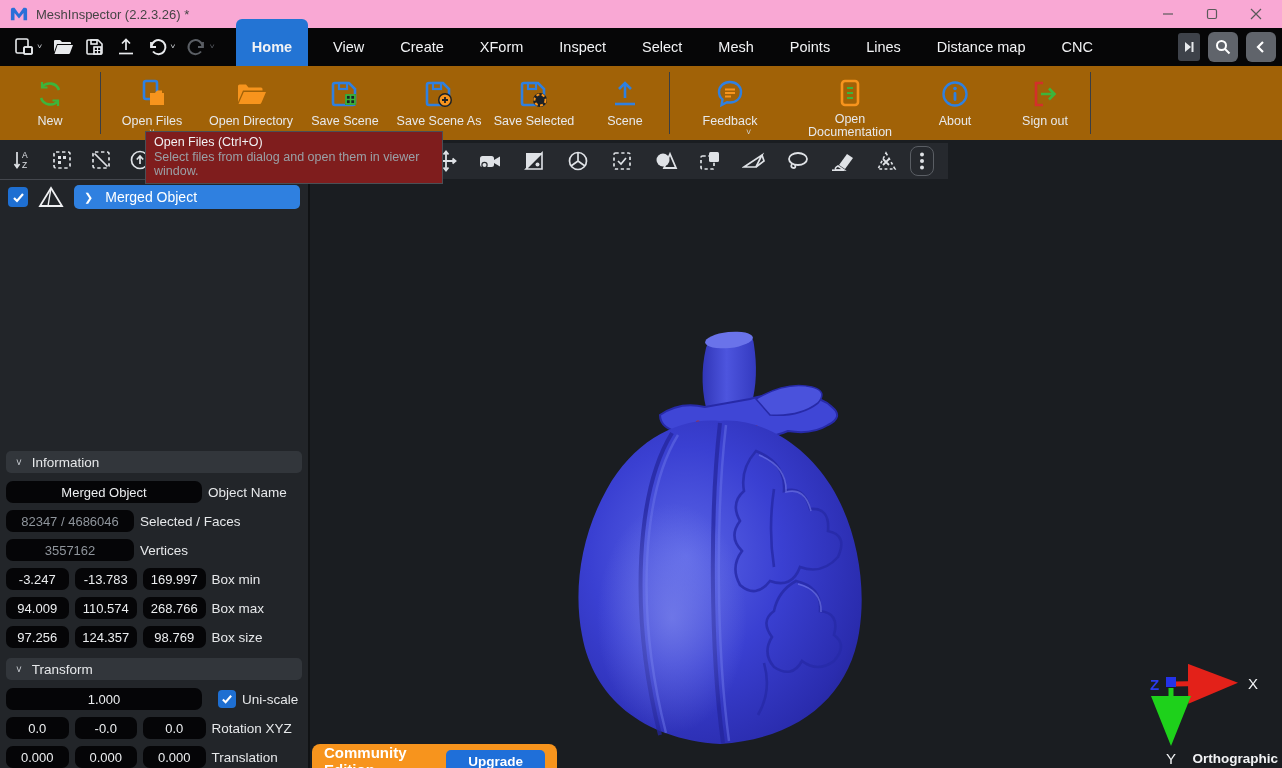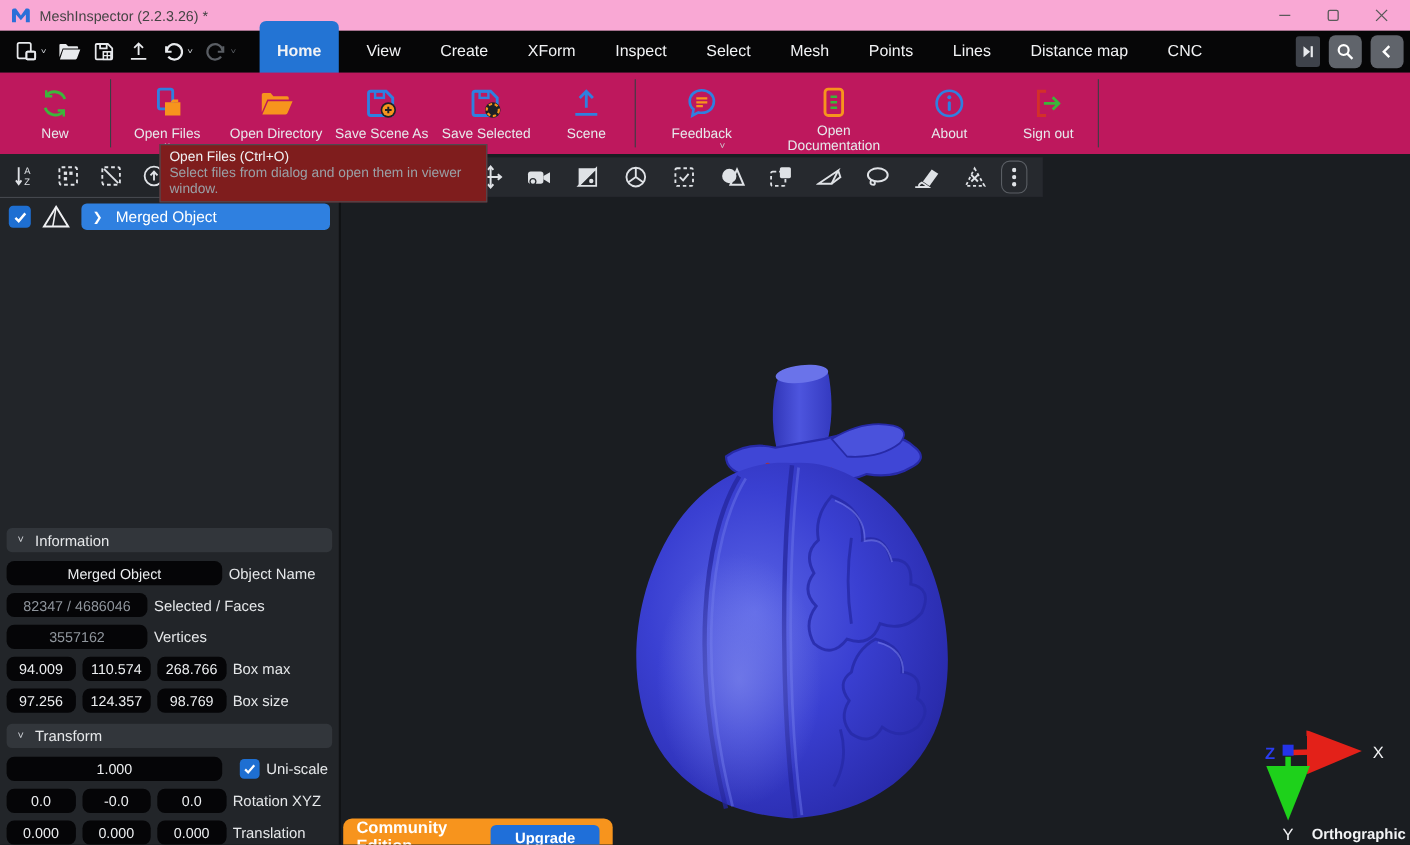--- a/index.html
+++ b/index.html
@@ -24,21 +24,21 @@
   .chev.dim { color:#5a5e64; }
   .tabs { display:flex; align-items:center; gap:14px; }
   .tab { color:#f2f3f5; font-size:14.5px; padding:6px 11px; border-radius:6px; white-space:nowrap; }
   .tab.active { background:#2374d4; font-weight:bold; padding:20px 16px; }
   .menubar .spacer { flex:1; }
   .mbtn { border-radius:6px; display:flex; align-items:center; justify-content:center; margin-left:8px; }
   .mbtn.skip { width:22px; height:28px; background:#3e424a; color:#e8eaed; font-size:11px; border-radius:3px; }
   .mbtn.round { width:30px; height:30px; background:#60646b; }
 
   
-  .ribbon { height:74px; background:#be185d; display:flex; align-items:stretch; padding:4px 0; flex:0 0 auto; position:relative; }
+  .ribbon { height:74px; background:#a16207; display:flex; align-items:stretch; padding:4px 0; flex:0 0 auto; position:relative; }
   .ritem { display:flex; flex-direction:column; align-items:center; justify-content:flex-start; padding-top:8px; position:relative; }
   .ritem .ricon { height:32px; display:flex; align-items:center; justify-content:center; }
   .ritem .rlabel { font-size:12.5px; color:#e7e9ec; margin-top:5px; text-align:center; line-height:13px; white-space:pre-line; }
   .ritem .ddchev { position:absolute; bottom:-1px; font-size:9px; color:#cfd3d8; }
   .rsep { width:1px; background:#3a3e44; margin:2px 0; }
 
   
   .main { flex:1; display:flex; min-height:0; }
 
   
@@ -224,20 +224,34 @@
     <div class="ritem" style="width:96px">
       <div class="ricon">
         <svg width="32" height="28" viewBox="0 0 32 28" fill="#f7941d">
           <path d="M3 6 Q3 4.5 4.5 4.5 L11 4.5 L13.5 7.5 L26 7.5 Q27.5 7.5 27.5 9 L27.5 10.5 L8 10.5 L3 22 Z"></path>
           <path d="M8.8 12 L31 12 L26.5 22.5 Q26 24 24.5 24 L3.5 24 Z"></path>
         </svg>
       </div>
       <div class="rlabel">Open Directory</div>
     </div>
 
+    <div class="ritem" style="width:92px">
+      <div class="ricon">
+        <svg width="32" height="30" viewBox="0 0 32 30">
+          <path d="M4 6 Q4 4 6 4 L20 4 L26 10 L26 24 Q26 26 24 26 L6 26 Q4 26 4 24 Z" fill="none" stroke="#2f80e0" stroke-width="2.6"></path>
+          <rect x="10" y="4" width="8" height="6" fill="none" stroke="#2f80e0" stroke-width="2.2"></rect>
+          <g>
+              <rect x="16" y="15" width="11" height="11" fill="#1d2125"></rect>
+          <rect x="17" y="16" width="9" height="9" fill="none" stroke="#3db53b" stroke-width="1.8"></rect>
+          <path d="M17 20.5 h9 M21.5 16 v9" stroke="#3db53b" stroke-width="1.6"></path>
+            </g>
+        </svg>
+      </div>
+      <div class="rlabel">Save Scene</div>
+    </div>
 
     <div class="ritem" style="width:96px">
       <div class="ricon">
         <svg width="32" height="30" viewBox="0 0 32 30">
           <path d="M4 6 Q4 4 6 4 L20 4 L26 10 L26 24 Q26 26 24 26 L6 26 Q4 26 4 24 Z" fill="none" stroke="#2f80e0" stroke-width="2.6"></path>
           <rect x="10" y="4" width="8" height="6" fill="none" stroke="#2f80e0" stroke-width="2.2"></rect>
           <g>
               <circle cx="22" cy="21" r="7" fill="#1d2125"></circle>
               <circle cx="22" cy="21" r="5.5" fill="#f7941d"></circle>
           <path d="M22 18 v6 M19 21 h6" stroke="#1d2125" stroke-width="1.8"></path>
@@ -395,20 +409,26 @@
           <div class="fld w-full">Merged Object</div>
           <span class="plabel">Object Name</span>
         </div>
         <div class="prow">
           <div class="fld w-mid grey">82347 / 4686046</div>
           <span class="plabel">Selected / Faces</span>
         </div>
         <div class="prow">
           <div class="fld w-mid grey">3557162</div>
           <span class="plabel">Vertices</span>
+        </div>
+        <div class="prow">
+          <div class="fld w-3">-3.247</div>
+          <div class="fld w-3">-13.783</div>
+          <div class="fld w-3">169.997</div>
+          <span class="plabel">Box min</span>
         </div>
         <div class="prow">
           <div class="fld w-3">94.009</div>
           <div class="fld w-3">110.574</div>
           <div class="fld w-3">268.766</div>
           <span class="plabel">Box max</span>
         </div>
         <div class="prow" style="margin-bottom:10px">
           <div class="fld w-3">97.256</div>
           <div class="fld w-3">124.357</div>

